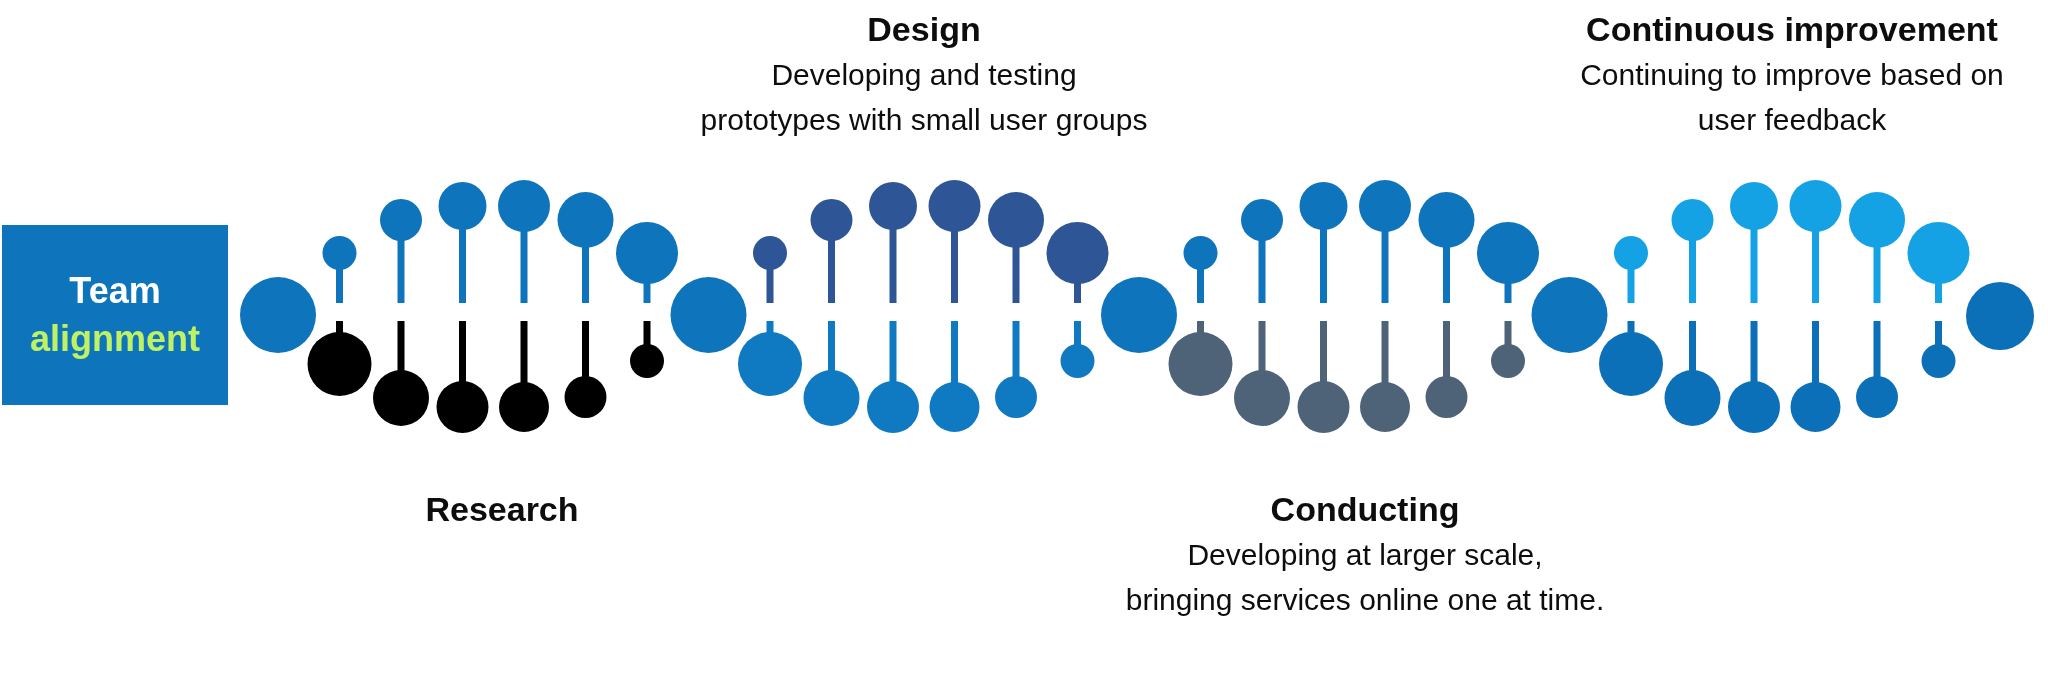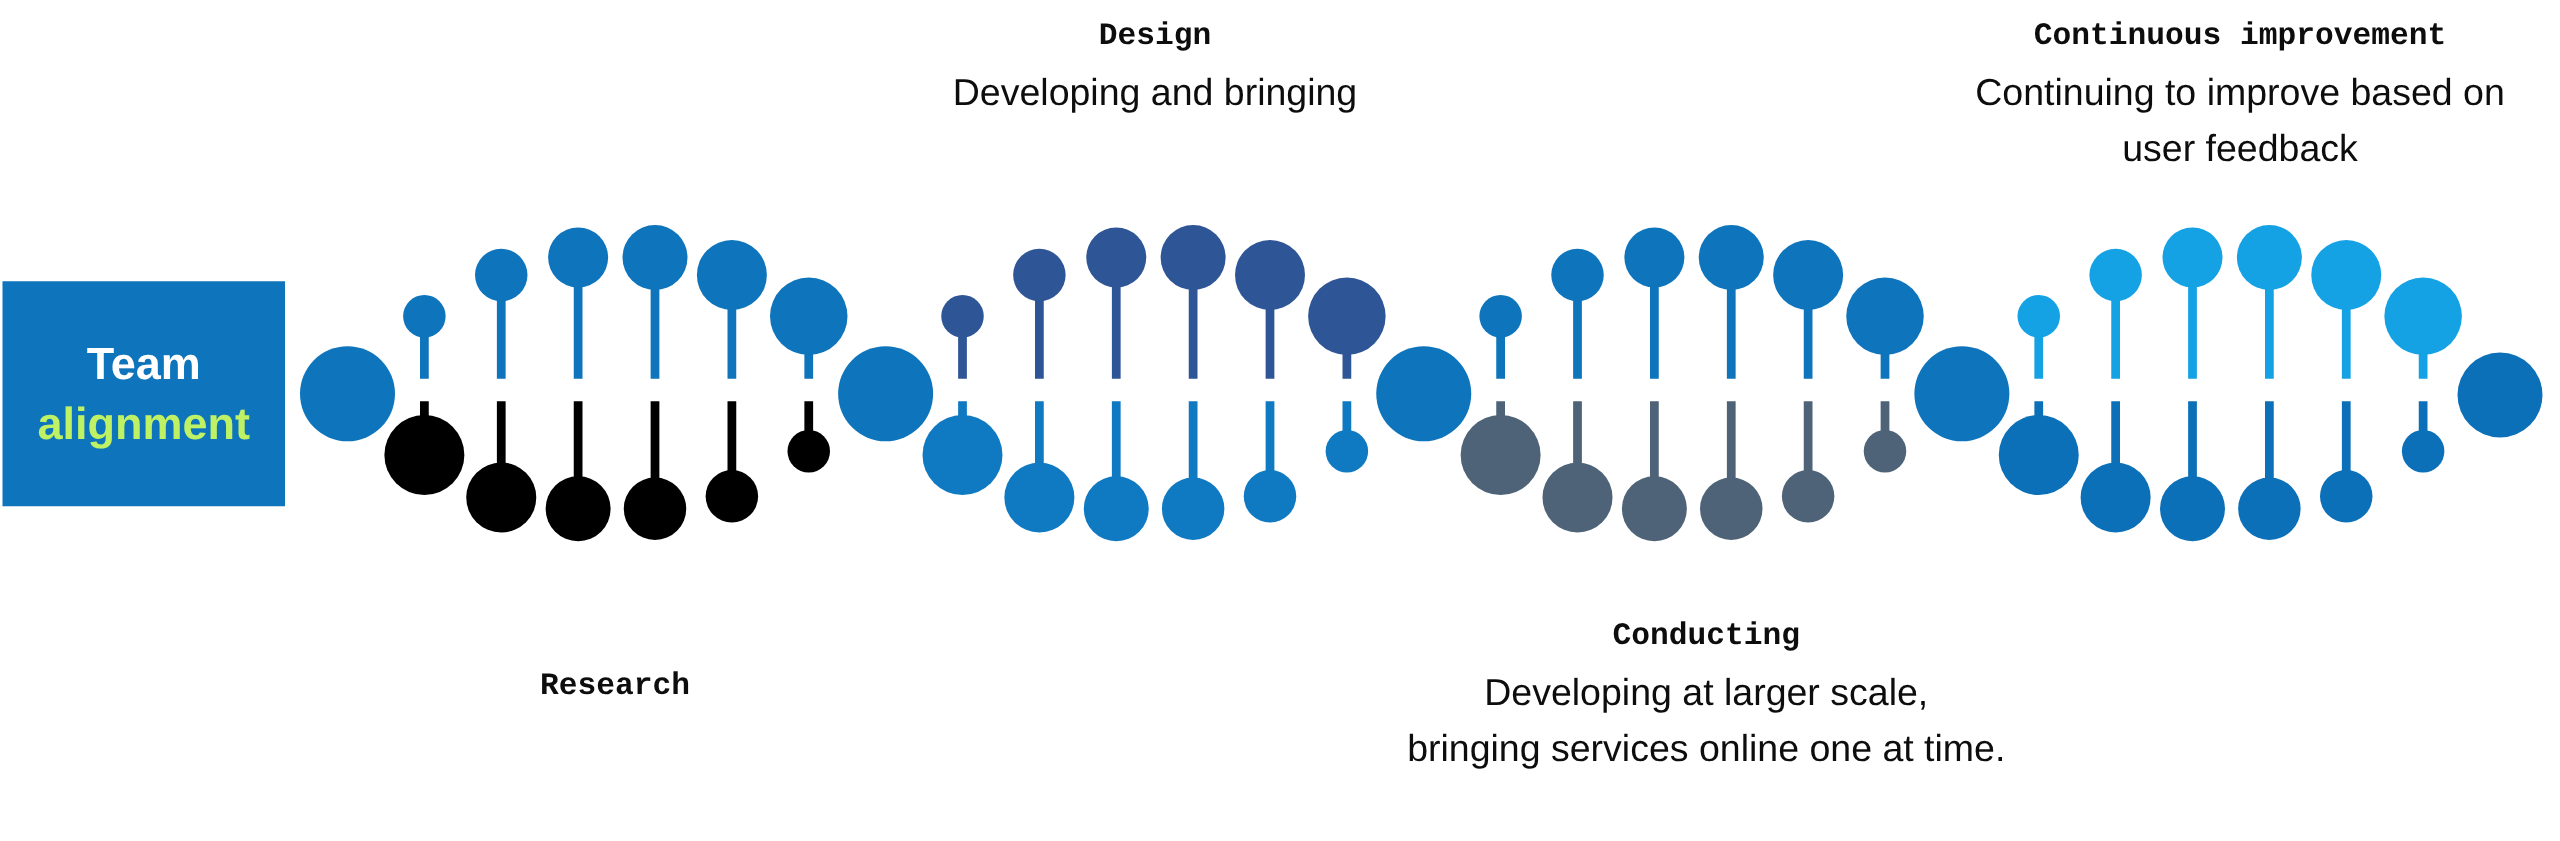--- a/index.html
+++ b/index.html
@@ -41,33 +41,32 @@
     font-weight: 700;
     line-height: 48px;
   }
   .stage-label {
     position: absolute;
     width: 640px;
     text-align: center;
     color: #0d0d0d;
   }
   .stage-label .title {
-    font-size: 25px;
+    font-size: 34px;
     font-weight: 700;
     line-height: 46px;
-    font-family: Liberation Mono, monospace;
   }
   .stage-label .desc {
     font-size: 30px;
     font-weight: 400;
     line-height: 45px;
   }
   .stage-top { top: 6px; }
   .stage-bottom { top: 486px; }
-  .stage-research { left: 172px; margin-top: 40px; }
+  .stage-research { left: 182px; }
   .stage-design { left: 604px; }
   .stage-development { left: 1045px; }
   .stage-ci { left: 1472px; }
 </style>
 </head>
 <body>
 
 <div class="canvas">
 
   <svg class="helix-svg" viewBox="0 0 2048 673" xmlns="http://www.w3.org/2000/svg">
@@ -178,21 +177,22 @@
     <div class="line" style="color: rgb(255, 255, 255);">Team</div>
     <div class="line" style="color: #bef264;">alignment</div>
   </div>
 
   <div class="stage-label stage-bottom stage-research">
     <div class="title">Research</div>
   </div>
 
   <div class="stage-label stage-top stage-design">
     <div class="title">Design</div>
-    <div class="desc">Developing and bringing</div>
+    <div class="desc">Developing and testing</div>
+    <div class="desc">prototypes with small user groups</div>
   </div>
 
   <div class="stage-label stage-bottom stage-development">
     <div class="title">Conducting</div>
     <div class="desc">Developing at larger scale,</div>
     <div class="desc">bringing services online one at time.</div>
   </div>
 
   <div class="stage-label stage-top stage-ci">
     <div class="title">Continuous improvement</div>

